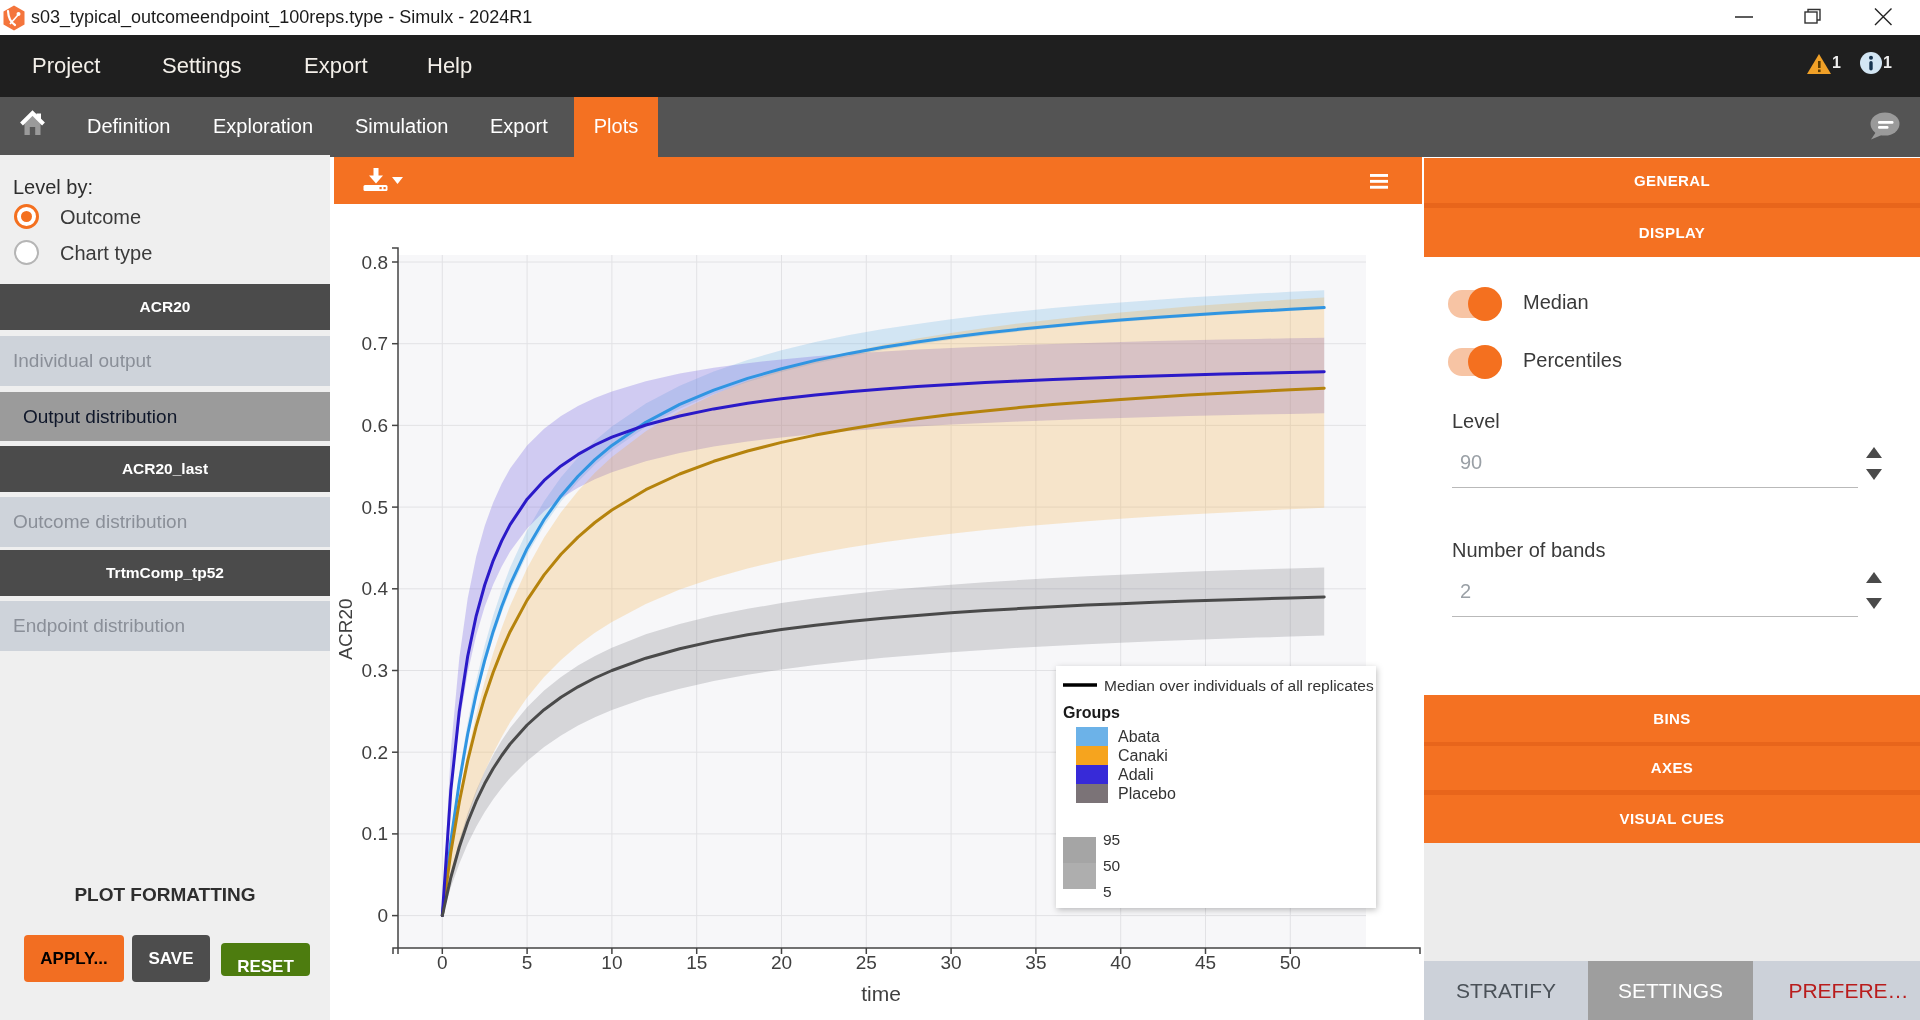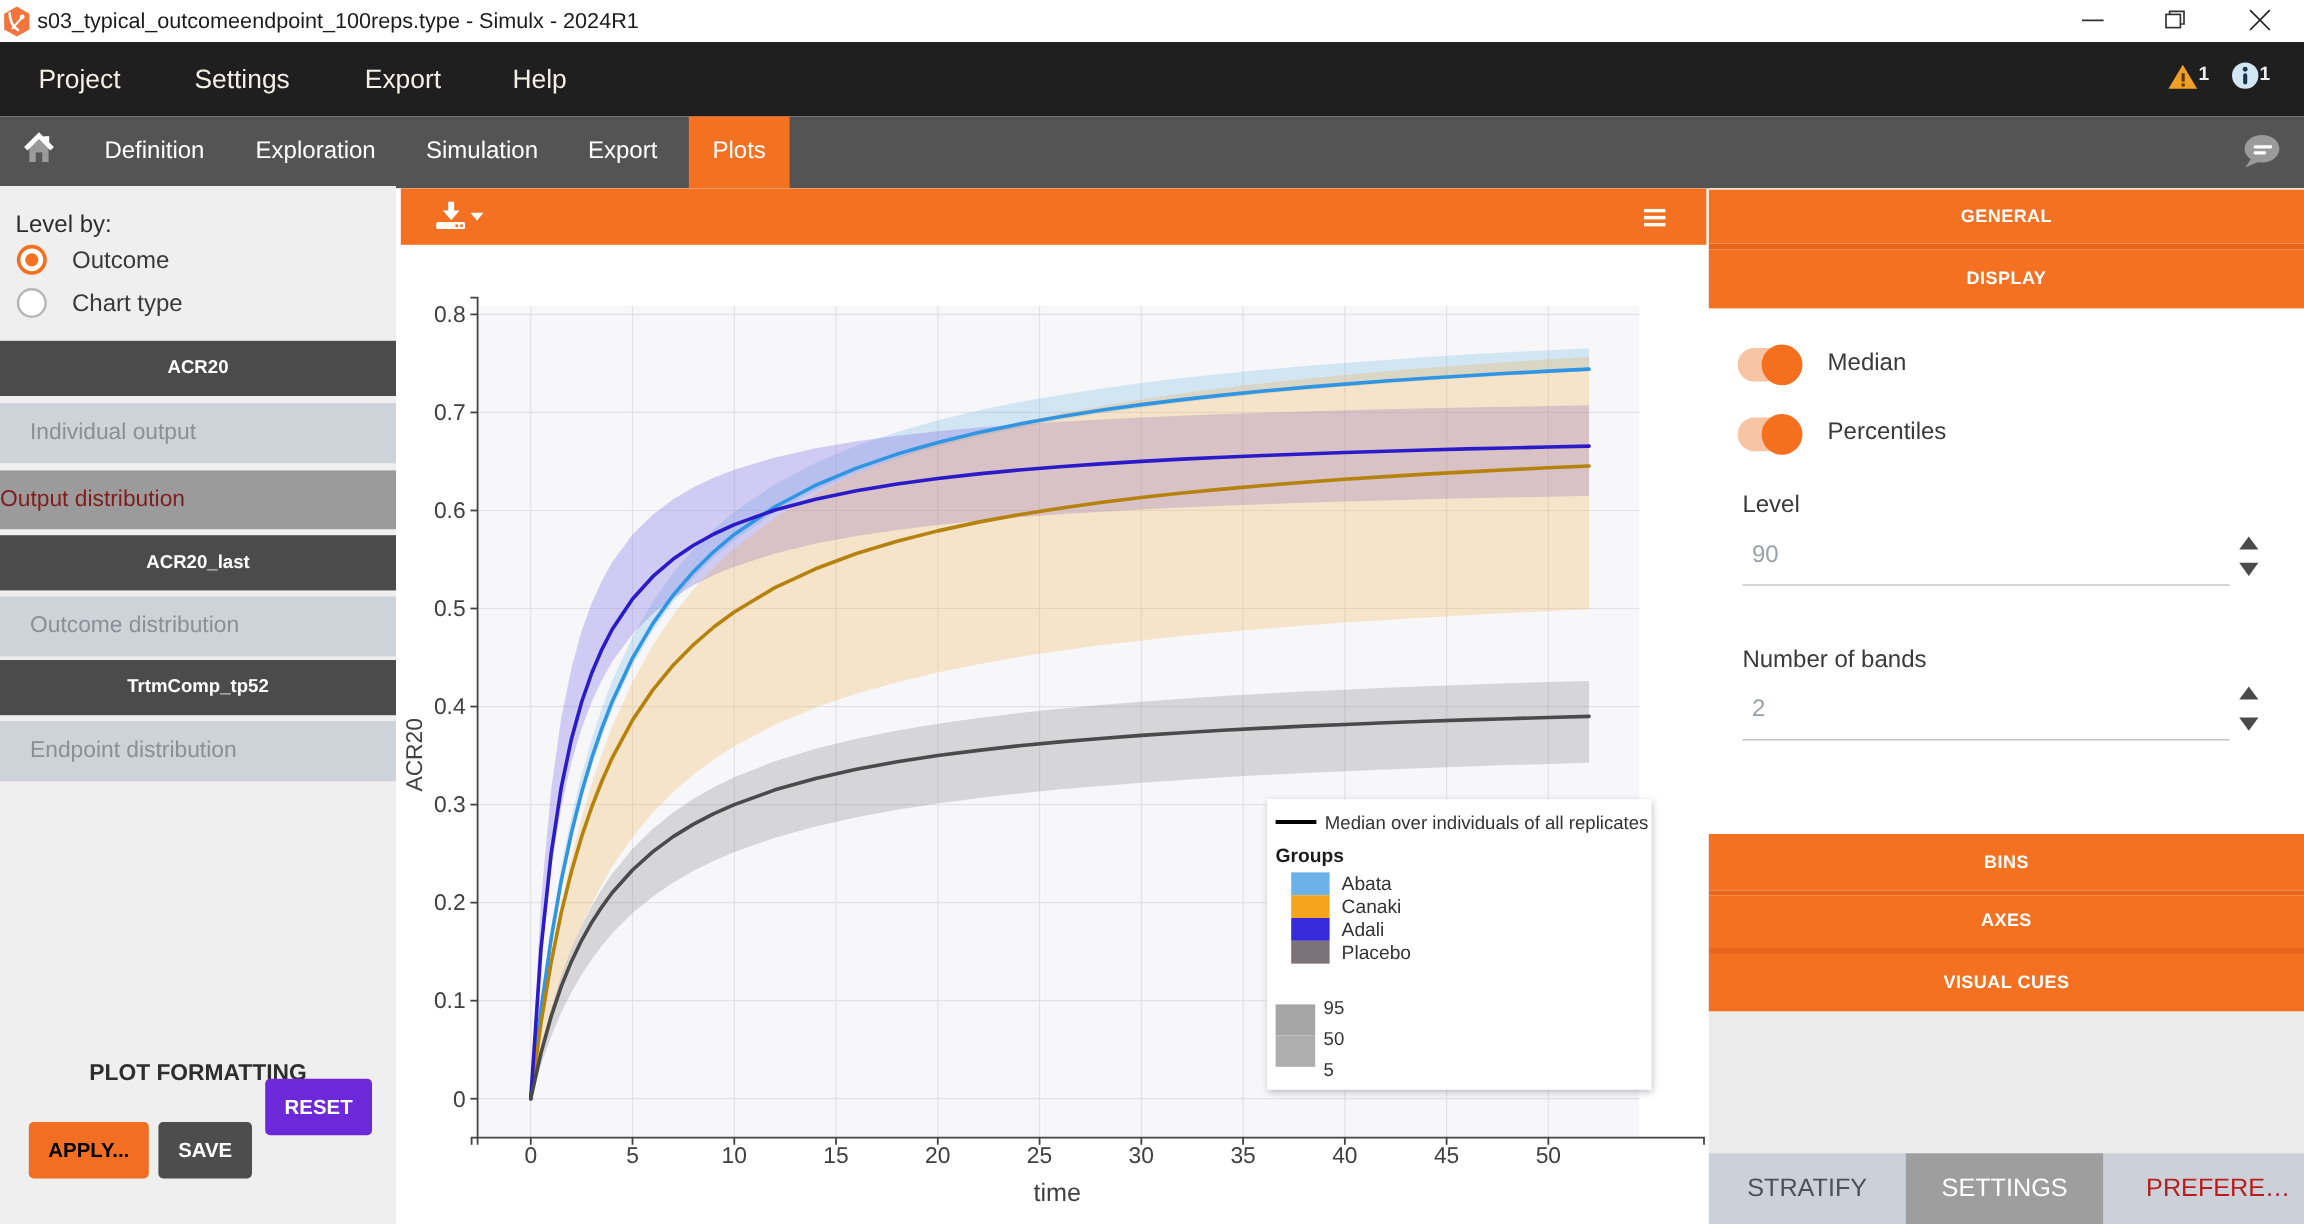--- a/index.html
+++ b/index.html
@@ -8,22 +8,22 @@
 #titlebar { position:absolute; left:0; top:0; width:1920px; height:35px; background:#fff; }
 #title-text { position:absolute; left:31px; top:7px; font-size:18px; color:#1b1b1b; }
 #menubar { position:absolute; left:0; top:35px; width:1920px; height:62px; background:#1f1f1f; }
 .menu-item { position:absolute; top:0; height:48px; line-height:62px; color:#f3efe9; font-size:22px; }
 #tabbar { position:absolute; left:0; top:97px; width:1920px; height:60px; background:#545454; }
 .tab { position:absolute; top:0; height:60px; line-height:58px; color:#fff; font-size:20px; }
 #plots-tab { position:absolute; left:574px; top:0; width:84px; height:60px; background:#f47122; color:#fff; font-size:20px; line-height:58px; text-align:center; }
 #sidebar { position:absolute; left:0; top:155px; width:330px; height:865px; background:#efefef; }
 .srow { position:absolute; left:0; width:330px; }
 .srow-dark { background:#4b4b4b; color:#fff; font-weight:bold; font-size:15.5px; text-align:center; }
-.srow-light { background:#ced3da; color:#8a8f98; font-size:19px; padding-left:25px; }
-.srow-sel { background:#9b9b9b; color:#7f1d1d; font-size:19px; }
+.srow-light { background:#ced3da; color:#8a8f98; font-size:19px; padding-left:13px; }
+.srow-sel { background:#9b9b9b; color:#0f172a; font-size:19px; padding-left:23px; }
 #plotregion { position:absolute; left:330px; top:157px; width:1092px; height:863px; background:#fff; }
 #toolbar { position:absolute; left:4px; top:0px; width:1088px; height:47px; background:#f47122; }
 #rightpanel { position:absolute; left:1424px; top:157px; width:496px; height:863px; background:#fff; }
 .opanel { position:absolute; left:0; width:496px; background:#f47122; color:#fff; font-weight:bold; font-size:15px; text-align:center; letter-spacing:0.4px; }
 .rlabel { position:absolute; left:28px; font-size:20px; color:#3a3a3a; }
 .rvalue { position:absolute; left:36px; font-size:20px; color:#9aa0a6; }
 .rline { position:absolute; left:28px; width:406px; height:1px; background:#b9b9b9; }
 .tri-up { position:absolute; width:0; height:0; border-left:8px solid transparent; border-right:8px solid transparent; border-bottom:11px solid #4a4a4a; }
 .tri-down { position:absolute; width:0; height:0; border-left:8px solid transparent; border-right:8px solid transparent; border-top:11px solid #4a4a4a; }
 .toggle-pill { position:absolute; left:24px; width:54px; height:28px; border-radius:14px; background:#f7c4a4; }
@@ -99,21 +99,21 @@
   <div class="srow srow-dark" style="top:129px;height:46px;line-height:46px">ACR20</div>
   <div class="srow srow-light" style="top:181px;height:50px;line-height:50px">Individual output</div>
   <div class="srow srow-sel" style="top:237px;height:49px;line-height:49px">Output distribution</div>
   <div class="srow srow-dark" style="top:291px;height:46px;line-height:46px">ACR20_last</div>
   <div class="srow srow-light" style="top:342px;height:50px;line-height:50px">Outcome distribution</div>
   <div class="srow srow-dark" style="top:395px;height:46px;line-height:46px">TrtmComp_tp52</div>
   <div class="srow srow-light" style="top:446px;height:50px;line-height:50px">Endpoint distribution</div>
   <div class="abs" style="left:0;top:729px;width:330px;text-align:center;font-weight:bold;font-size:19px;color:#2e2e2e">PLOT FORMATTING</div>
   <div class="abs" style="left:24px;top:780px;width:100px;height:47px;background:#f26e22;border-radius:4px;color:#000000;font-weight:bold;font-size:17px;text-align:center;line-height:47px">APPLY...</div>
   <div class="abs" style="left:132px;top:780px;width:78px;height:47px;background:#4d4d4d;border-radius:4px;color:#fff;font-weight:bold;font-size:17px;text-align:center;line-height:47px">SAVE</div>
-  <div class="abs" style="left:221px;top:744px;width:89px;height:47px;background:#6d28d9;border-radius:4px;color:#fff;font-weight:bold;font-size:17px;text-align:center;line-height:47px">RESET</div>
+  <div class="abs" style="left:221px;top:788px;width:89px;height:33px;background:#4d7c0f;border-radius:4px;color:#fff;font-weight:bold;font-size:17px;text-align:center;line-height:47px">RESET</div>
 </div>
 <div id="plotregion">
   <div id="toolbar">
     <svg class="abs" style="left:29px;top:11px" width="26" height="23" viewBox="0 0 26 23">
       <path d="M10.5,0 h5 v7.5 h4.5 l-7,8 -7,-8 h4.5 Z" fill="#fff"></path>
       <rect x="0.5" y="17" width="24" height="6" rx="1.5" fill="#fff"></rect>
       <rect x="16.5" y="19" width="2.2" height="2.2" fill="#f47122"></rect>
       <rect x="20.5" y="19" width="2.2" height="2.2" fill="#f47122"></rect>
     </svg>
     <svg class="abs" style="left:58px;top:20px" width="11" height="7" viewBox="0 0 11 7">

